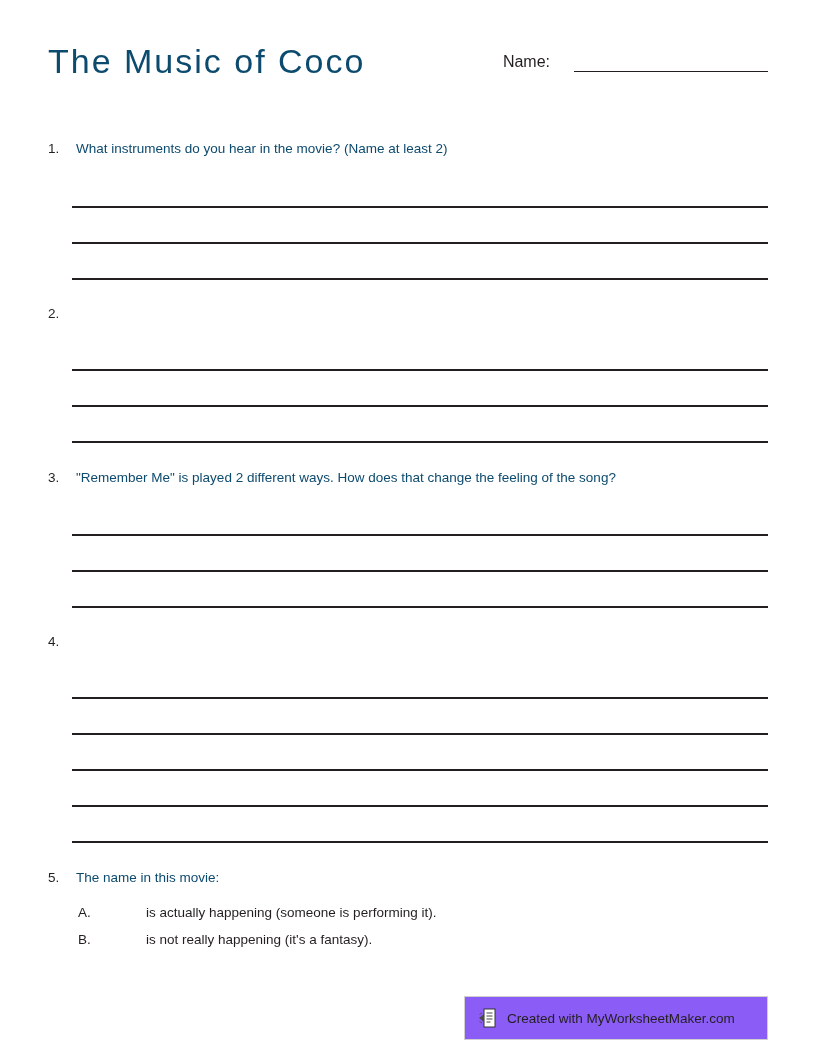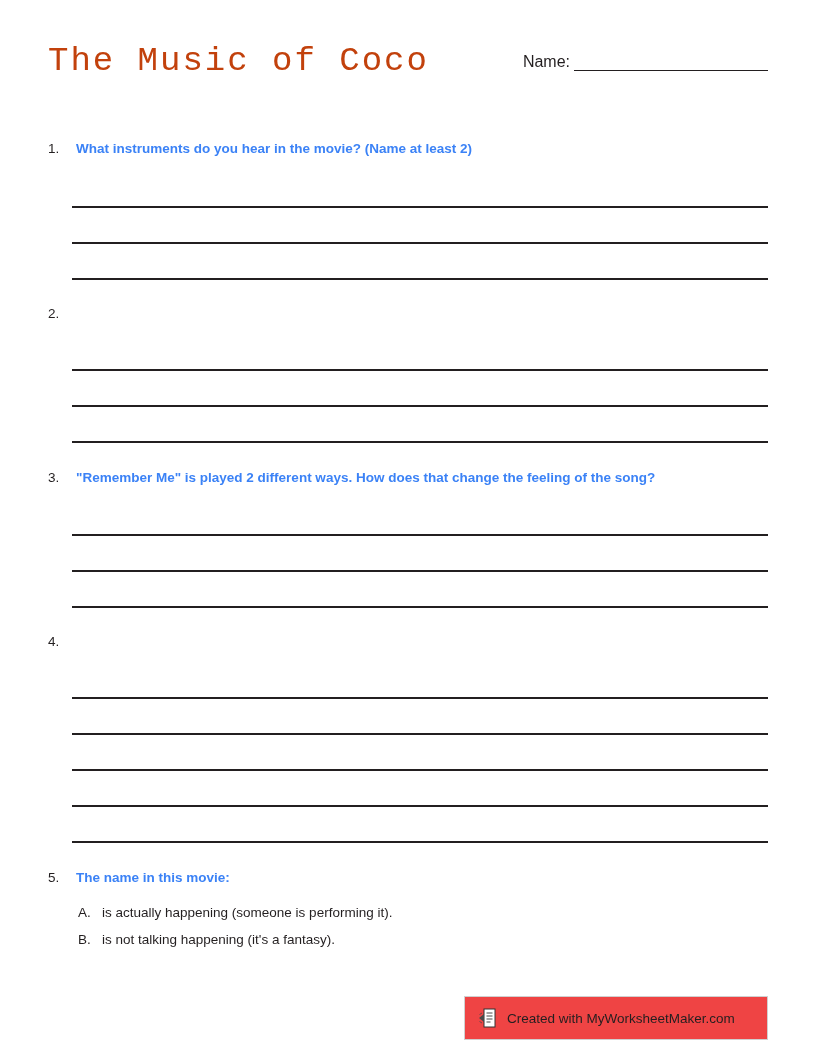--- a/index.html
+++ b/index.html
@@ -27,33 +27,33 @@
     position: absolute;
     left: 48px;
     top: 42px;
     right: 48px;
     height: 60px;
   }
   .title {
     position: absolute;
     left: 0;
     top: 0;
-    font-family: Liberation Mono, monospace;
+    font-family: Liberation Sans, sans-serif;
     font-size: 34px;
     letter-spacing: 2px;
-    color: #c2410c;
+    color: #0c4a6e;
     white-space: nowrap;
   }
   .name-block {
     position: absolute;
     right: 0;
     top: 12px;
     display: flex;
-    align-items: center;
-    gap: 4px;
+    align-items: flex-end;
+    gap: 24px;
   }
   .name-label {
     font-size: 16px;
     color: #231f20;
     line-height: 1;
     padding-bottom: 2px;
   }
   .name-rule {
     width: 194px;
     border-bottom: 1.6px solid #231f20;
@@ -76,23 +76,22 @@
     align-items: baseline;
   }
   .q-num {
     width: 28px;
     flex: 0 0 28px;
     font-size: 13.5px;
     color: #231f20;
   }
   .q-text {
     font-size: 13.5px;
-    color: #3b82f6;
+    color: #0c4a6e;
     line-height: 1.3;
-    font-weight: bold;
   }
   .lines {
     margin-left: 24px;
     margin-top: 14px;
   }
   .line {
     border-bottom: 2px solid #231f20;
     height: 34px;
   }
   .q-gap {
@@ -109,31 +108,32 @@
     align-items: baseline;
     margin-bottom: 12px;
   }
   .choice-letter {
     width: 24px;
     flex: 0 0 24px;
     font-size: 13.5px;
   }
   .choice-text {
     font-size: 13.5px;
+    margin-left: 44px;
   }
 
   
   .footer-badge {
     position: absolute;
     right: 48px;
     bottom: 16px;
     width: 304px;
     height: 44px;
     border: 1px solid #d0d0d0;
-    background: #ef4444;
+    background: #8b5cf6;
     display: flex;
     align-items: center;
     padding-left: 14px;
     box-sizing: border-box;
   }
   .badge-icon {
     width: 18px;
     height: 20px;
     margin-right: 10px;
     flex: 0 0 18px;
@@ -212,21 +212,21 @@
           <div class="q-num">5.</div>
           <div class="q-text">The name in this movie:</div>
         </div>
         <div class="choices">
           <div class="choice">
             <div class="choice-letter">A.</div>
             <div class="choice-text">is actually happening (someone is performing it).</div>
           </div>
           <div class="choice">
             <div class="choice-letter">B.</div>
-            <div class="choice-text">is not talking happening (it's a fantasy).</div>
+            <div class="choice-text">is not really happening (it's a fantasy).</div>
           </div>
         </div>
       </div>
     </div>
 
   <div class="footer-badge">
     <svg class="badge-icon" viewBox="0 0 18 20">
       <rect x="5" y="1" width="11" height="18" fill="#ffffff" stroke="#333333" stroke-width="1"></rect>
       <line x1="7.5" y1="5" x2="13.5" y2="5" stroke="#333333" stroke-width="0.9"></line>
       <line x1="7.5" y1="8" x2="13.5" y2="8" stroke="#333333" stroke-width="0.9"></line>

